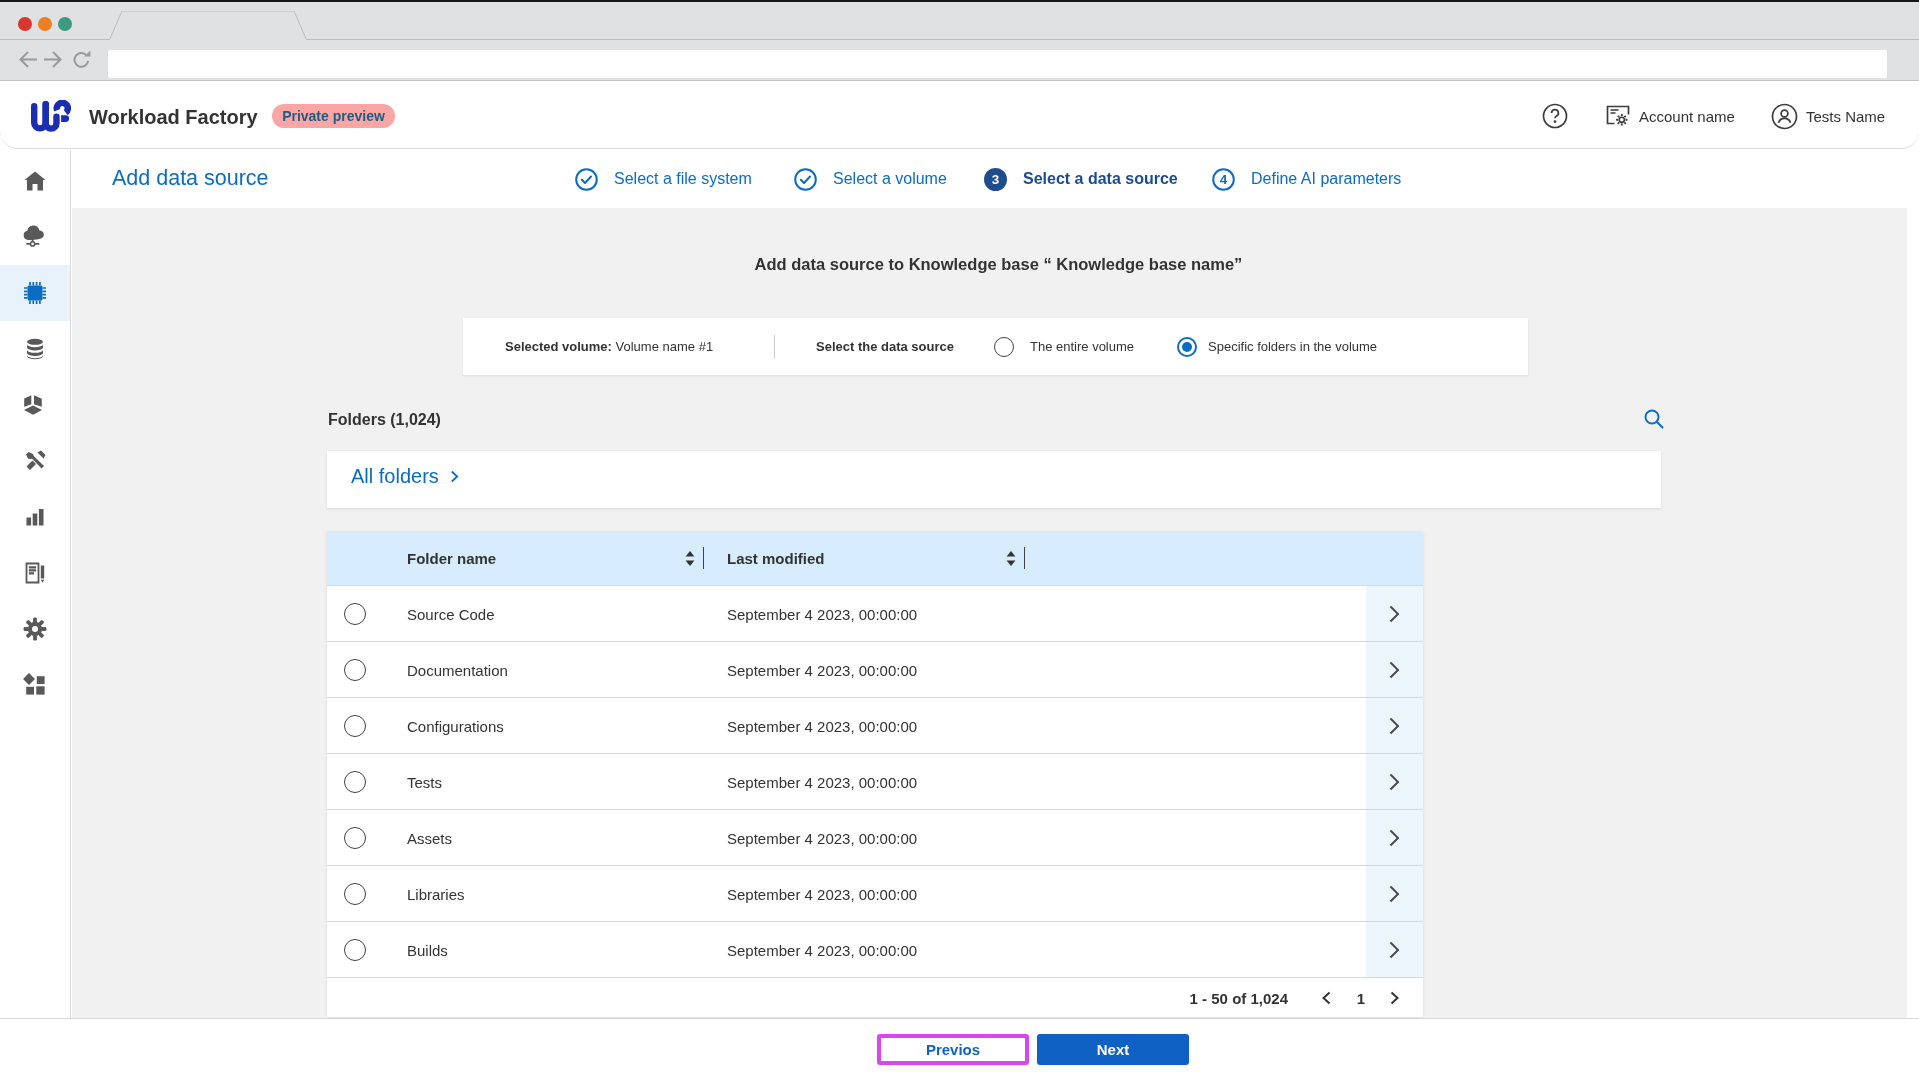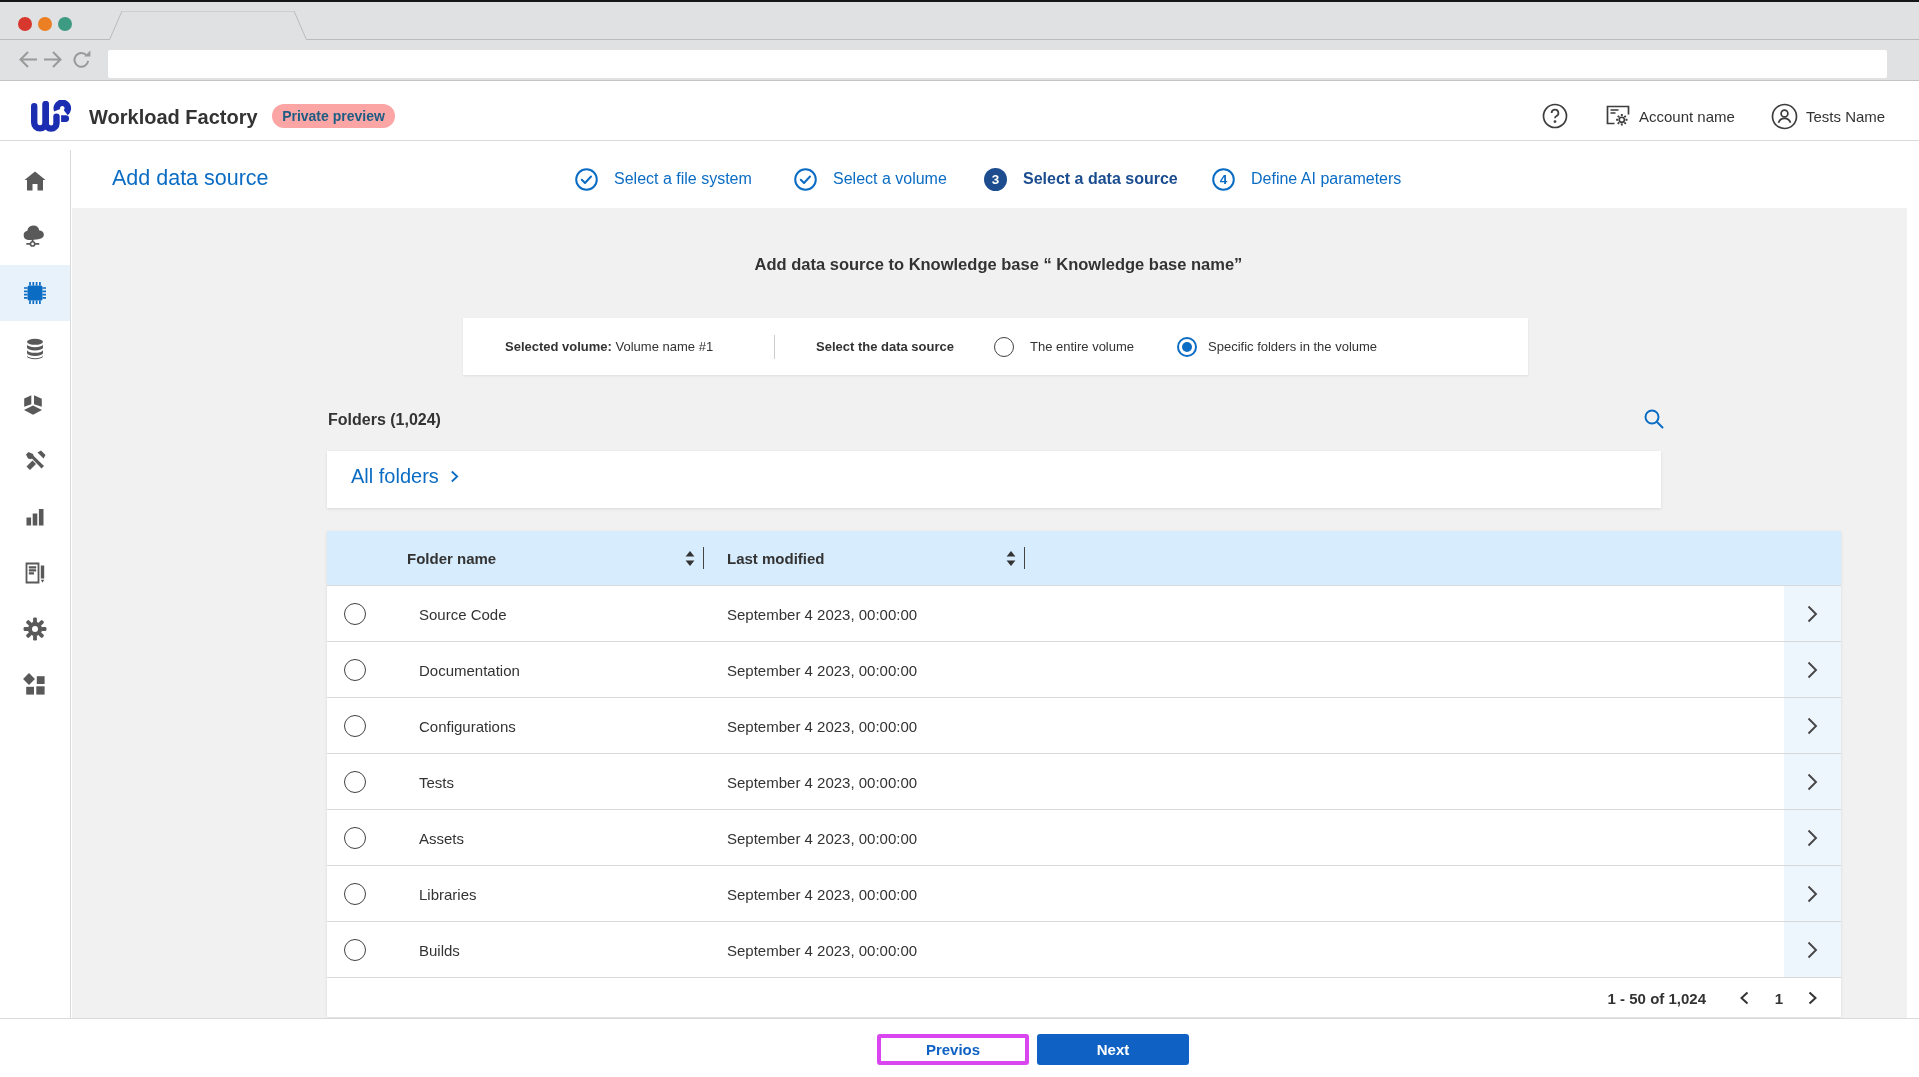--- a/index.html
+++ b/index.html
@@ -12,21 +12,21 @@
 #chrome-top { left:0; top:0; width:1919px; height:2px; background:#161616; }
 #tabbar { left:0; top:2px; width:1919px; height:38px; background:#e0e1e2; border-bottom:1px solid #b9bbbc; }
 .dot { position:absolute; width:14px; height:14px; border-radius:50%; top:15px; }
 #tab { position:absolute; left:109px; top:9px; width:198px; height:30px; background:#e0e1e2; }
 #tab svg { display:block; }
 #toolbar { left:0; top:40px; width:1919px; height:41px; background:#e0e1e2; border-bottom:1px solid #c2c4c5; }
 #addressbar { position:absolute; left:108px; top:10px; width:1779px; height:28px; background:#fff; border-radius:2px; }
 .navic { position:absolute; top:10px; }
 
 
-#appheader { left:0; top:81px; width:1919px; height:60px; background:#fff; border-bottom:1px solid #d9dadb; }
+#appheader { left:0; top:81px; width:1919px; height:68px; background:#fff; border-bottom:1px solid #d9dadb;border-radius:18px; }
 #logo { position:absolute; left:31px; top:19px; }
 #brand { position:absolute; left:89px; top:25px; font-size:20px; font-weight:700; color:#333; letter-spacing:0px; }
 #badge { position:absolute; left:272px; top:23px; width:123px; height:24px; background:#fca5a5; border-radius:12px;
   color:#1d5c83; font-size:14px; font-weight:700; text-align:center; line-height:24px; }
 .hdr-right { position:absolute; top:2px; height:66px; display:flex; align-items:center; color:#333; font-size:15px; }
 
 
 #subheader { left:0; top:150px; width:1919px; height:58px; background:#fff; }
 #adds-title { position:absolute; left:112px; top:16px; font-size:21.5px; color:#0b6cc4; }
 .step { position:absolute; top:0; height:58px; display:flex; align-items:center; gap:16px; font-size:16px; }
@@ -45,28 +45,28 @@
 #selbar { position:absolute; left:391px; top:110px; width:1065px; height:57px; background:#fff; box-shadow:0 1px 2px rgba(0,0,0,0.08); }
 #selbar .in { position:absolute; top:0; height:57px; display:flex; align-items:center; font-size:13px; color:#333; }
 
 #folders-h { position:absolute; left:256px; top:203px; font-size:16px; font-weight:700; color:#333; }
 #searchic { position:absolute; left:1571px; top:200px; }
 
 #allfolders { position:absolute; left:255px; top:243px; width:1334px; height:57px; background:#fff; box-shadow:0 1px 3px rgba(0,0,0,0.1); }
 #allfolders .lbl { position:absolute; left:24px; top:0; height:51px; display:flex; align-items:center; gap:11px;
   color:#0b6cc4; font-size:20px; font-weight:400; }
 
-#table { position:absolute; left:255px; top:323px; width:1514px; background:#fff; box-shadow:0 1px 3px rgba(0,0,0,0.1); }
+#table { position:absolute; left:255px; top:323px; width:1096px; background:#fff; box-shadow:0 1px 3px rgba(0,0,0,0.1); }
 #thead { position:relative; height:54px; background:#d7ecfc; }
 #thead .h { position:absolute; top:0; height:54px; display:flex; align-items:center; font-size:15px; font-weight:700; color:#333; }
 .trow { position:relative; height:56px; border-top:1px solid #d9d9d9; background:#fff; }
 .trow .chevcell { position:absolute; right:0; top:0; width:57px; height:56px; background:#eef6fd;
   display:flex; align-items:center; justify-content:center; }
 .trow .radio { position:absolute; left:17px; top:17px; width:22px; height:22px; border:1.6px solid #424242; border-radius:50%; }
-.trow .fname { position:absolute; left:80px; top:0; height:56px; display:flex; align-items:center; font-size:15px; color:#333;margin-left:12px; }
+.trow .fname { position:absolute; left:80px; top:0; height:56px; display:flex; align-items:center; font-size:15px; color:#333; }
 .trow .fdate { position:absolute; left:400px; top:0; height:56px; display:flex; align-items:center; font-size:15px; color:#333; }
 #pager { position:relative; height:40px; border-top:1px solid #d9d9d9; background:#fff; }
 #pager .in { position:absolute; right:28px; top:0; height:40px; display:flex; align-items:center; color:#333; }
 
 
 #footer { left:0; top:1018px; width:1919px; height:59px; background:#fff; border-top:1px solid #d9dadb; }
 .btn { position:absolute; top:15px; height:31px; border-radius:3px; font-size:15px; font-weight:700;
   display:flex; align-items:center; justify-content:center; }
 #btn-prev { left:877px; width:152px; background:#fff; border:4px solid #d946ef; color:#0f62c4; }
 #btn-next { left:1037px; width:152px; background:#0f62c4; color:#fff; }

